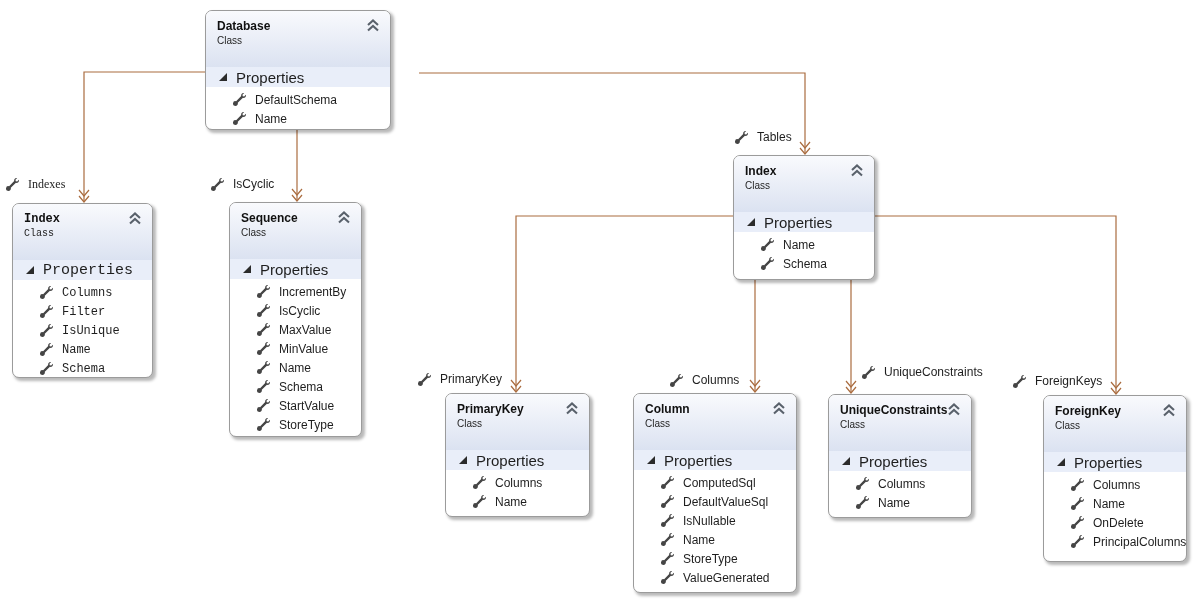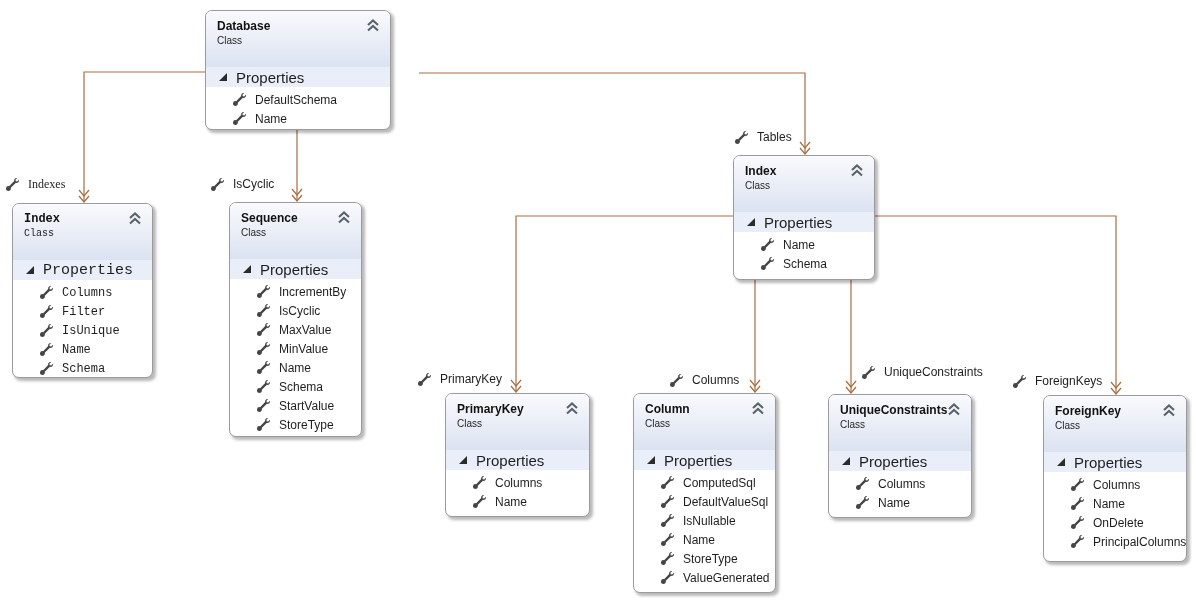--- a/index.html
+++ b/index.html
@@ -375,21 +375,21 @@
           <div class="prop-row">
             <span class="wrench">
               <svg width="13" height="13" viewBox="0 0 16 16">
                 <path d="M.102 2.223A3.004 3.004 0 0 0 3.78 5.897l6.341 6.252A3.003 3.003 0 0 0 13 16a3 3 0 1 0-.851-5.878L5.897 3.781A3.004 3.004 0 0 0 2.223.1l2.141 2.142L4 4l-1.757.364L.102 2.223z" fill="var(--wrench)"></path>
               </svg>
             </span>
             <span class="prop-label">Name</span>
           </div>
         </div>
   </div>
-      <div class="node" style="left: 633px; top: 393px; width: 143px; height: 200px;">
+      <div class="node" style="left: 633px; top: 393px; width: 164px; height: 200px;">
     <div class="node-header">
       <div class="node-title">Column</div>
       <div class="node-stereotype">Class</div>
       <div class="collapse-btn">
         <svg width="14" height="13" viewBox="0 0 14 13">
           <path d="M2 6 L7 1.5 L12 6" fill="none" stroke="var(--chev)" stroke-width="2.1"></path>
           <path d="M2 11.5 L7 7 L12 11.5" fill="none" stroke="var(--chev)" stroke-width="2.1"></path>
         </svg>
       </div>
     </div>

